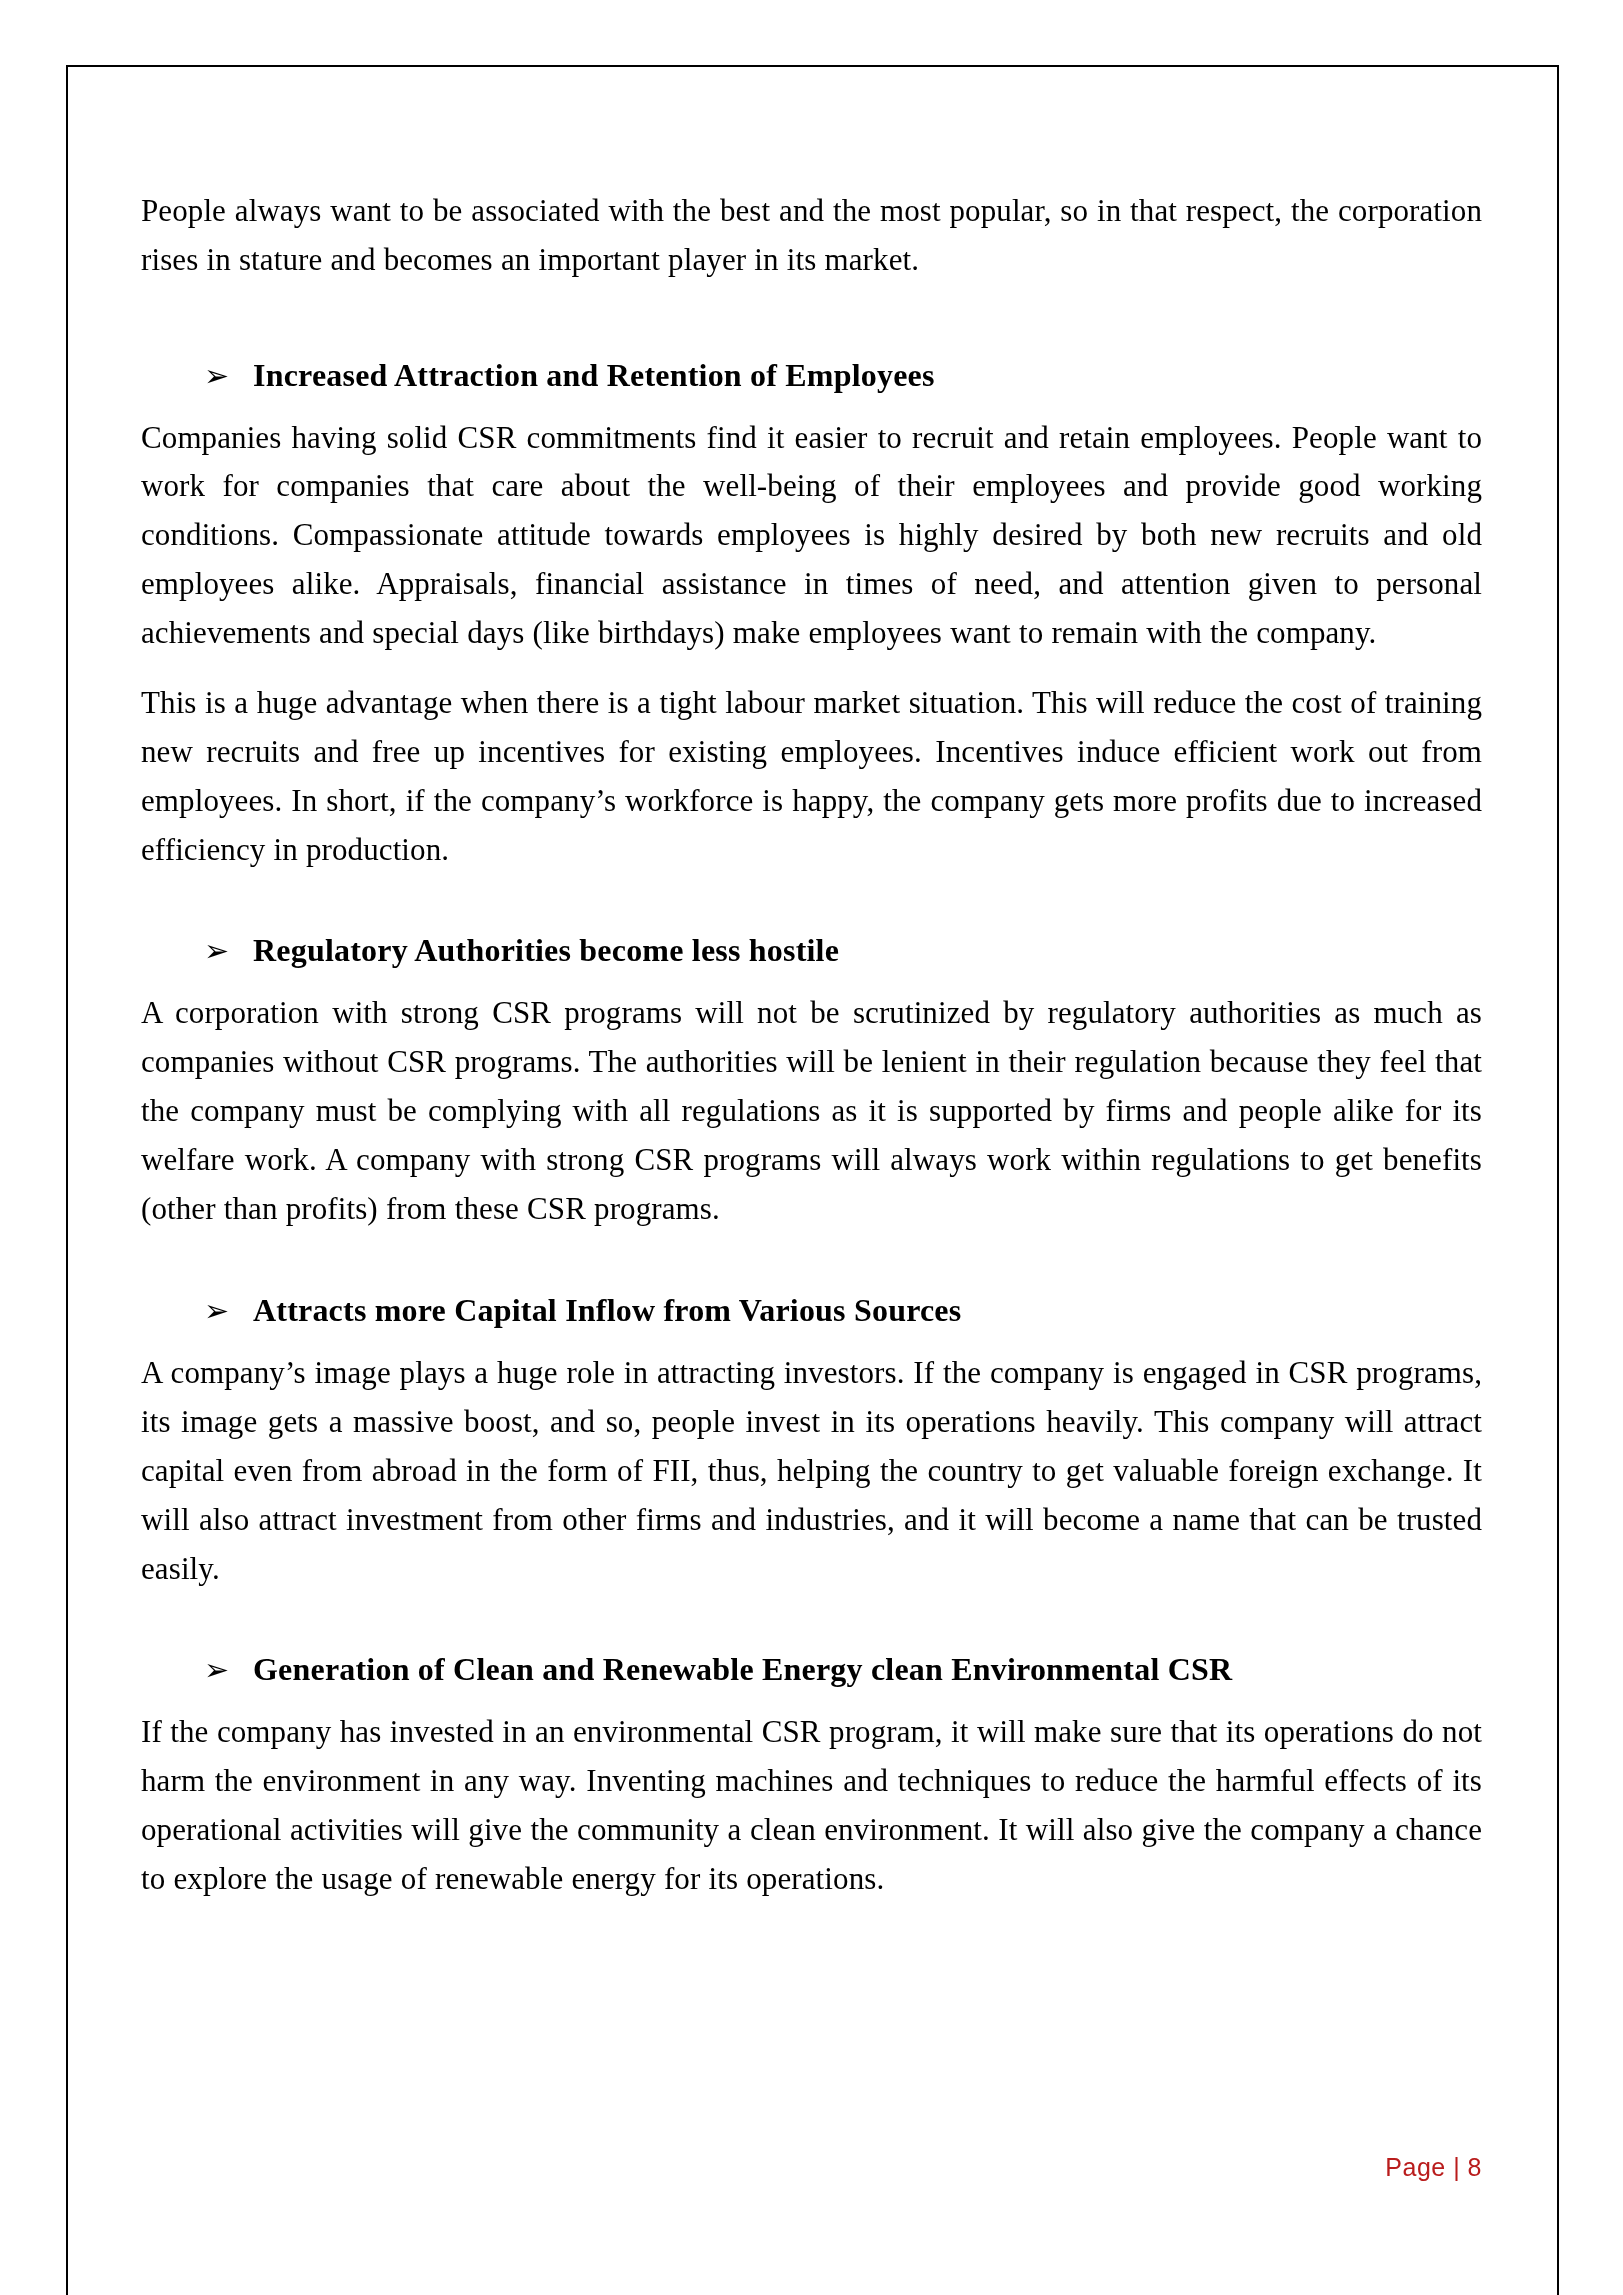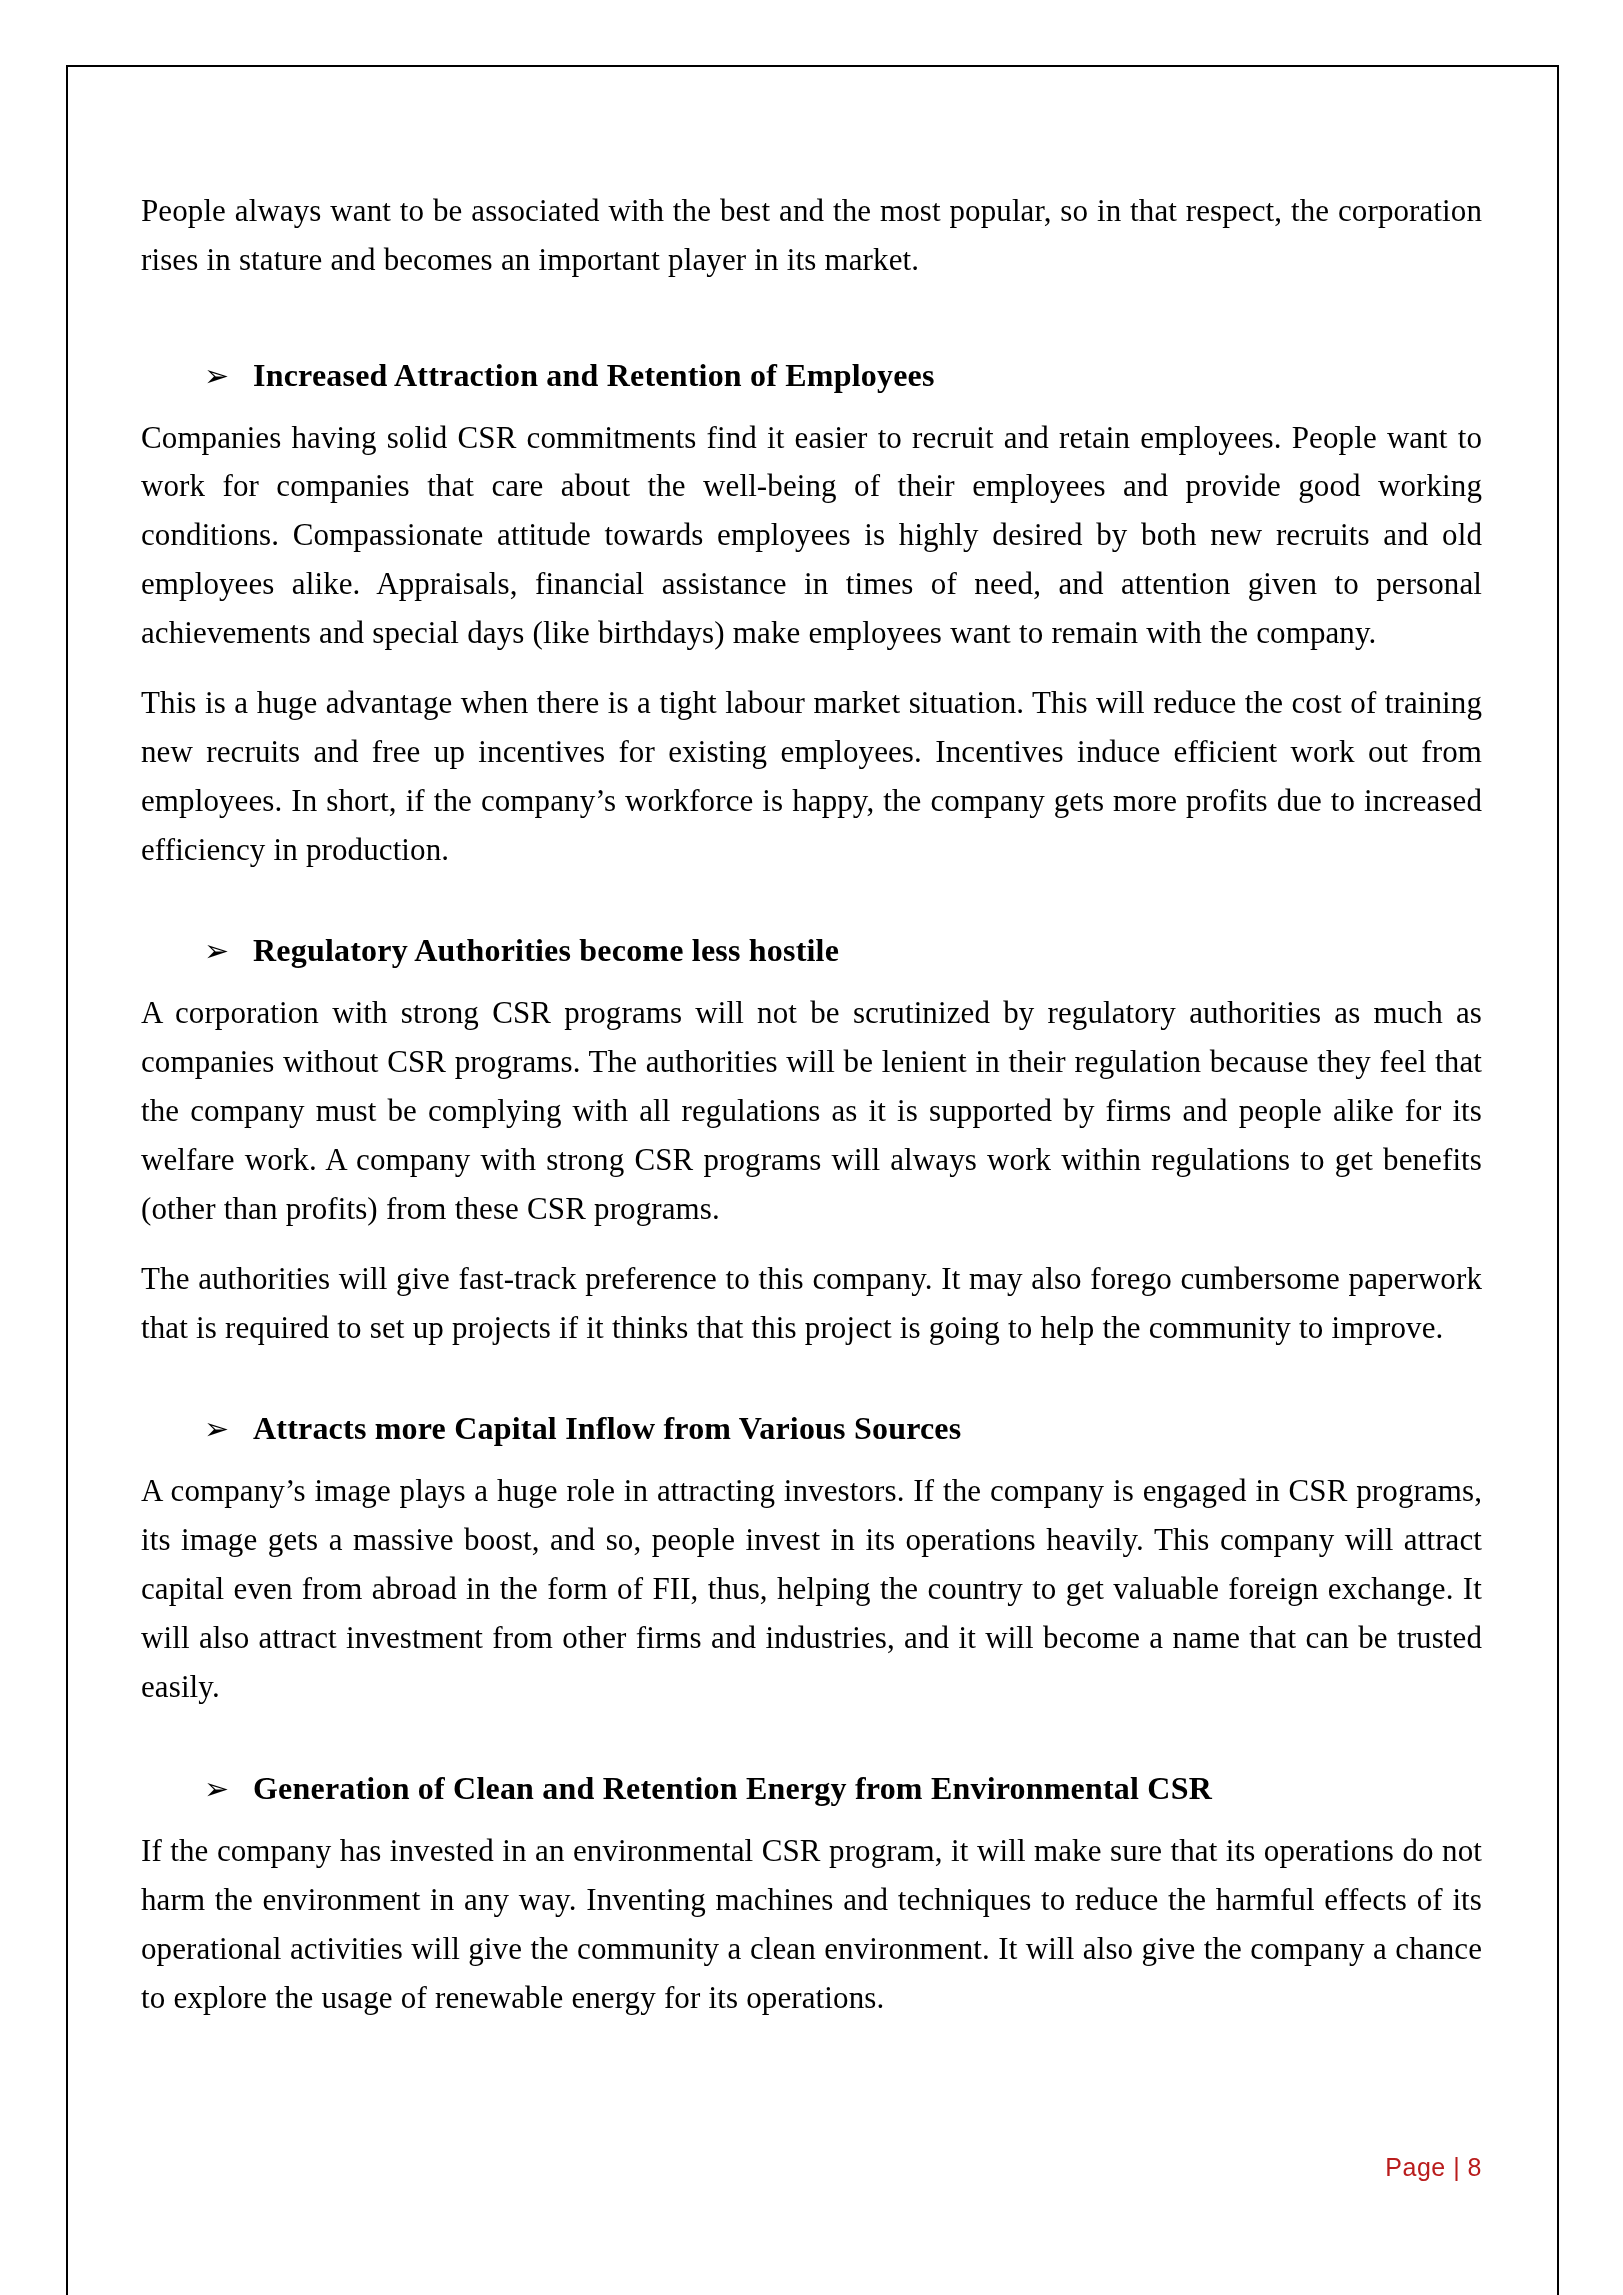--- a/index.html
+++ b/index.html
@@ -119,37 +119,36 @@
 
     <div class="gap-md"></div>
 
     <div class="heading-row">
       <span class="bullet-arrow">➢</span>
       <span class="heading-text">Regulatory Authorities become less hostile</span>
     </div>
 
     <p class="body-text">A corporation with strong CSR programs will not be scrutinized by regulatory authorities as much as companies without CSR programs. The authorities will be lenient in their regulation because they feel that the company must be complying with all regulations as it is supported by firms and people alike for its welfare work. A company with strong CSR programs will always work within regulations to get benefits (other than profits) from these CSR programs.</p>
 
-    <p class="body-text">The authorities will give fast-track preference to this company. It may also forego cumbersome paperwork that is required to set up projects if it thinks that this project is going to help the community to improve.</p>
 
     <div class="gap-md"></div>
 
     <div class="heading-row">
       <span class="bullet-arrow">➢</span>
       <span class="heading-text">Attracts more Capital Inflow from Various Sources</span>
     </div>
 
     <p class="body-text">A company’s image plays a huge role in attracting investors. If the company is engaged in CSR programs, its image gets a massive boost, and so, people invest in its operations heavily. This company will attract capital even from abroad in the form of FII, thus, helping the country to get valuable foreign exchange. It will also attract investment from other firms and industries, and it will become a name that can be trusted easily.</p>
 
 
     <div class="gap-md"></div>
 
     <div class="heading-row">
       <span class="bullet-arrow">➢</span>
-      <span class="heading-text">Generation of Clean and Retention Energy from Environmental CSR</span>
+      <span class="heading-text">Generation of Clean and Renewable Energy clean Environmental CSR</span>
     </div>
 
     <p class="body-text tight">If the company has invested in an environmental CSR program, it will make sure that its operations do not harm the environment in any way. Inventing machines and techniques to reduce the harmful effects of its operational activities will give the community a clean environment. It will also give the company a chance to explore the usage of renewable energy for its operations.</p>
 
   </div>
 
   <div class="footer">Page | 8</div>
 
 </div>
 

